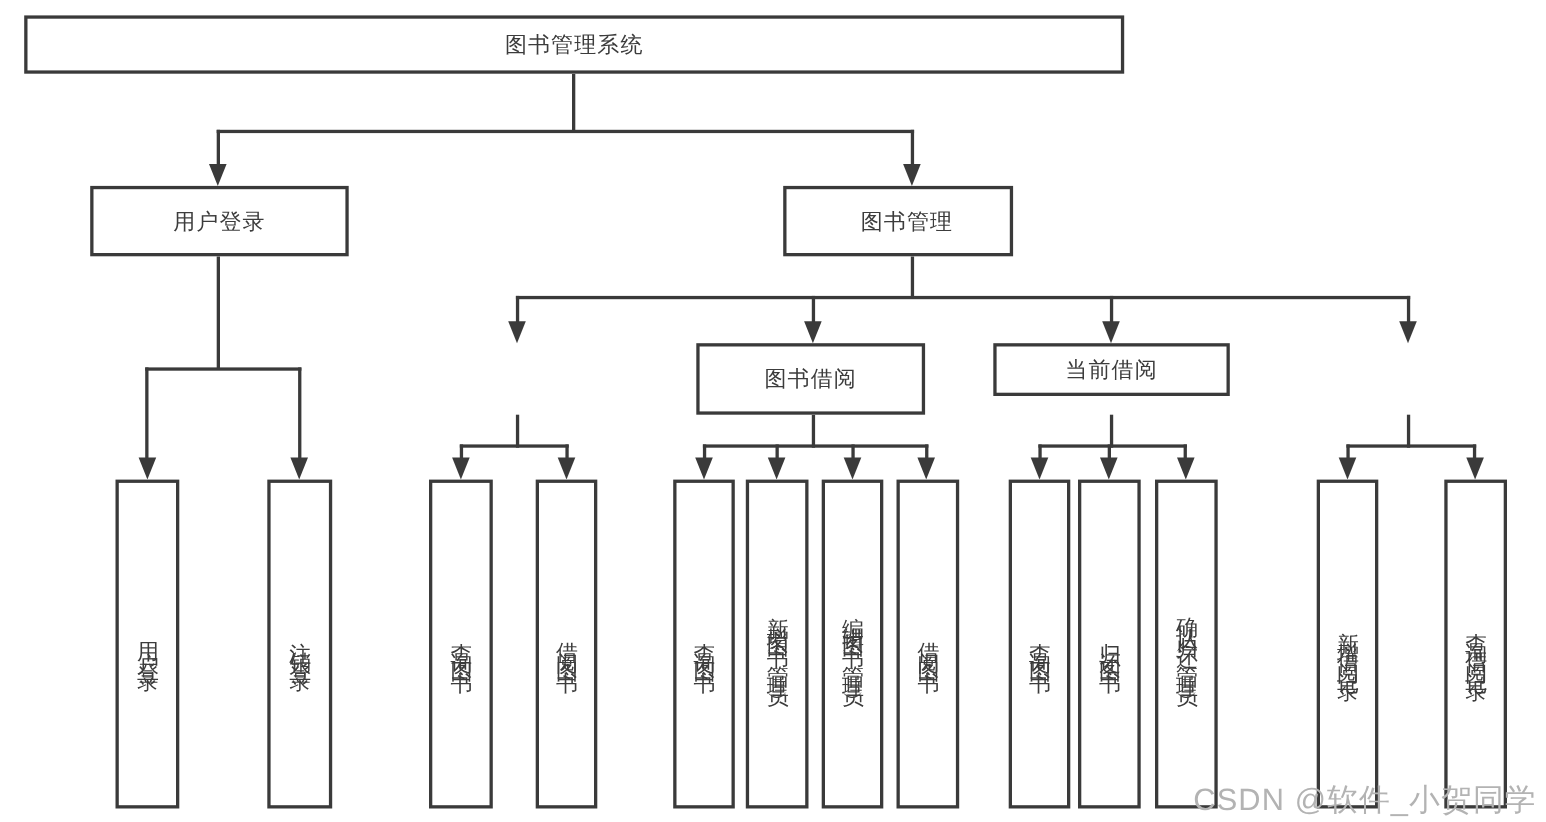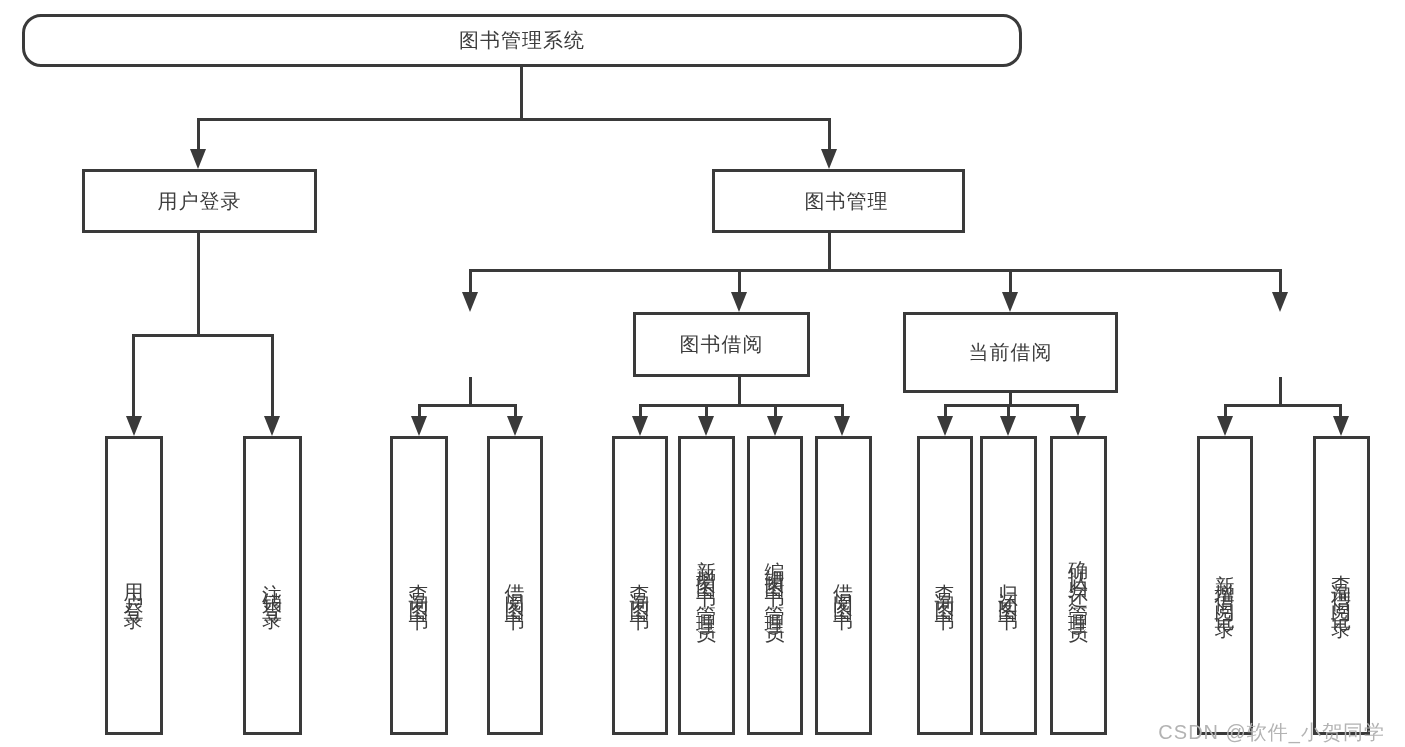--- a/index.html
+++ b/index.html
@@ -34,22 +34,22 @@
   }
   .ln{position:absolute;background:var(--line);}
   .arr{
     position:absolute;width:0;height:0;
     border-left:8px solid transparent;
     border-right:8px solid transparent;
     border-top:20px solid var(--line);
   }
   .watermark{
     position:absolute;
-    right:20px;bottom:1px;
-    font-size:20px;
+    right:8px;bottom:1px;
+    font-size:28px;
     color:#b3b3b3;
     letter-spacing:1px;
     white-space:nowrap;
     z-index:5;
     text-align:right;
   }
 </style>
 </head>
 <body>
 
@@ -107,35 +107,35 @@
   <div class="arr" style="left:1000px;top:416px;"></div>
   <div class="arr" style="left:1070px;top:416px;"></div>
 
   <div class="ln" style="left:1279px;top:377px;width:3px;height:30px;"></div>
   <div class="ln" style="left:1224px;top:404px;width:118px;height:3px;"></div>
   <div class="ln" style="left:1224px;top:404px;width:3px;height:13px;"></div>
   <div class="ln" style="left:1339px;top:404px;width:3px;height:13px;"></div>
   <div class="arr" style="left:1217px;top:416px;"></div>
   <div class="arr" style="left:1333px;top:416px;"></div>
 
-  <div class="box h" style="left:22px;top:14px;width:1000px;height:53px;border-radius:19px;">
+  <div class="box h" style="left:22px;top:14px;width:1000px;height:53px;">
     <span>图书管理系统</span>
   </div>
 
   <div class="box h" style="left:82px;top:169px;width:235px;height:64px;">
     <span>用户登录</span>
   </div>
-  <div class="box h" style="left:712px;top:169px;width:253px;height:64px;padding-left:16px;">
+  <div class="box h" style="left:712px;top:169px;width:209px;height:64px;padding-left:16px;">
     <span>图书管理</span>
   </div>
 
-  <div class="box h" style="left:633px;top:312px;width:177px;height:65px;">
+  <div class="box h" style="left:633px;top:312px;width:208px;height:65px;">
     <span>图书借阅</span>
   </div>
-  <div class="box h" style="left:903px;top:312px;width:215px;height:81px;">
+  <div class="box h" style="left:903px;top:312px;width:215px;height:48px;">
     <span>当前借阅</span>
   </div>
 
   <div class="box v" style="left:105px;top:436px;width:58px;height:299px;">
     <span>用户登录</span>
   </div>
   <div class="box v" style="left:243px;top:436px;width:59px;height:299px;">
     <span>注销登录</span>
   </div>
 

